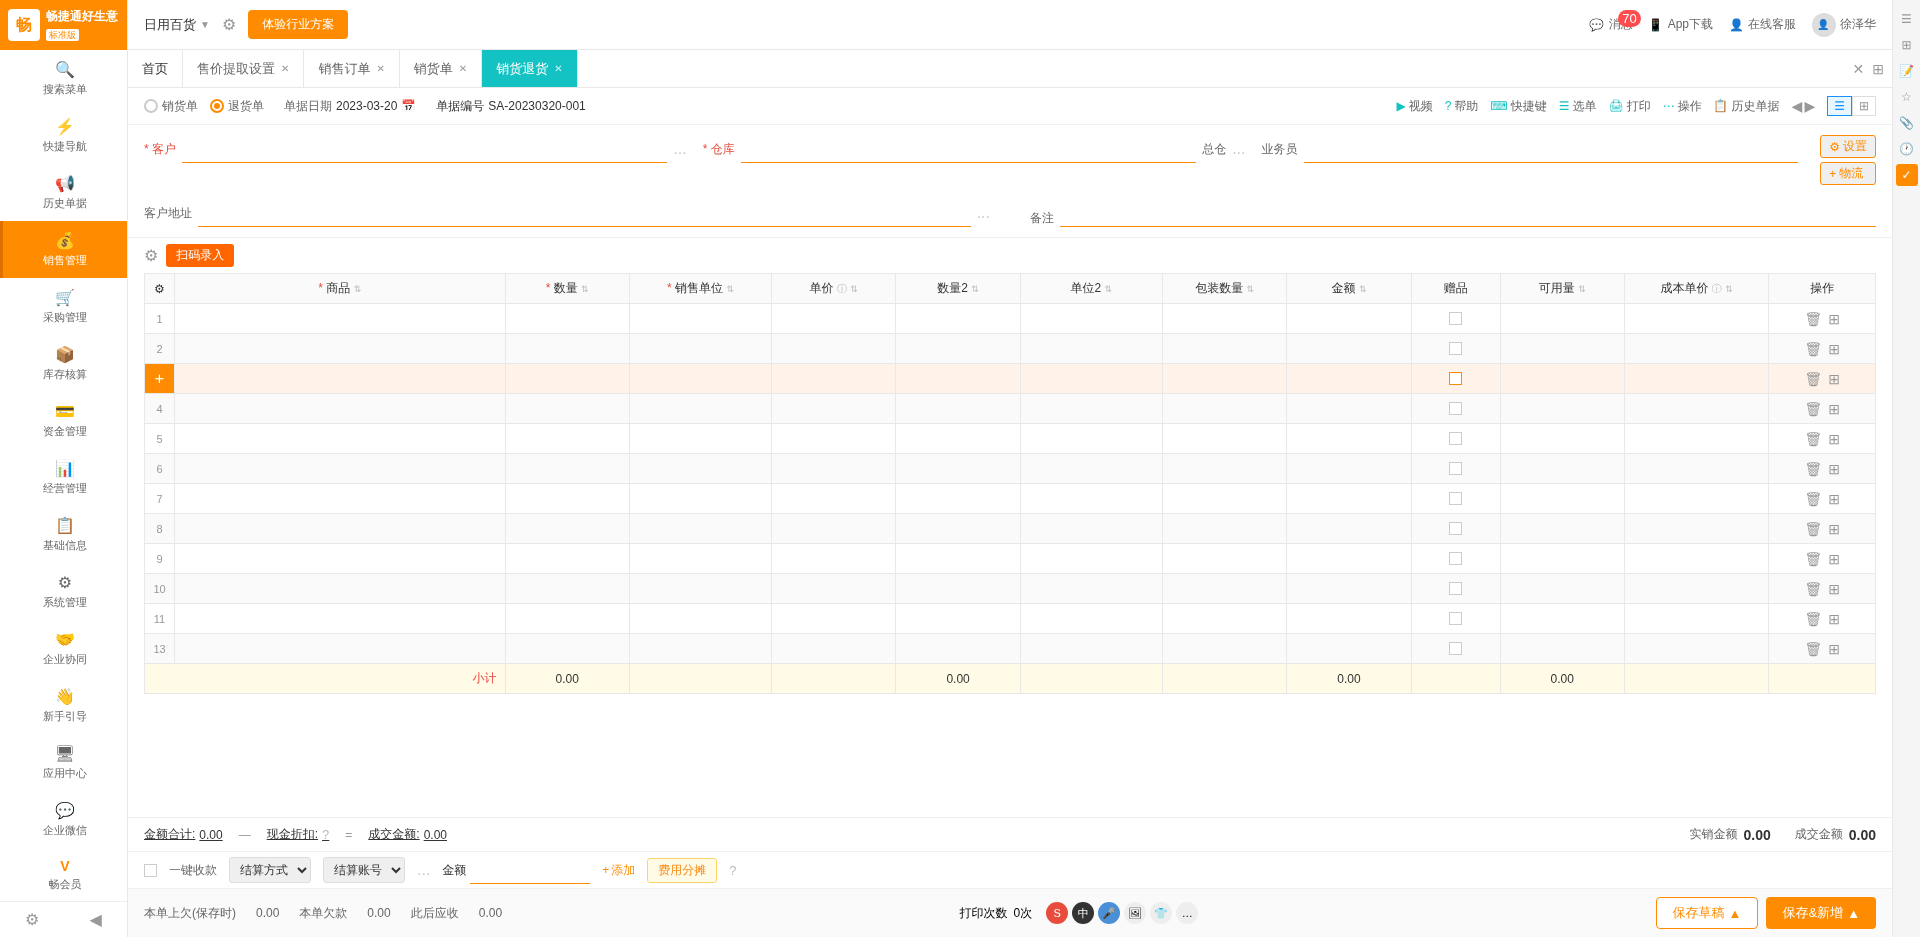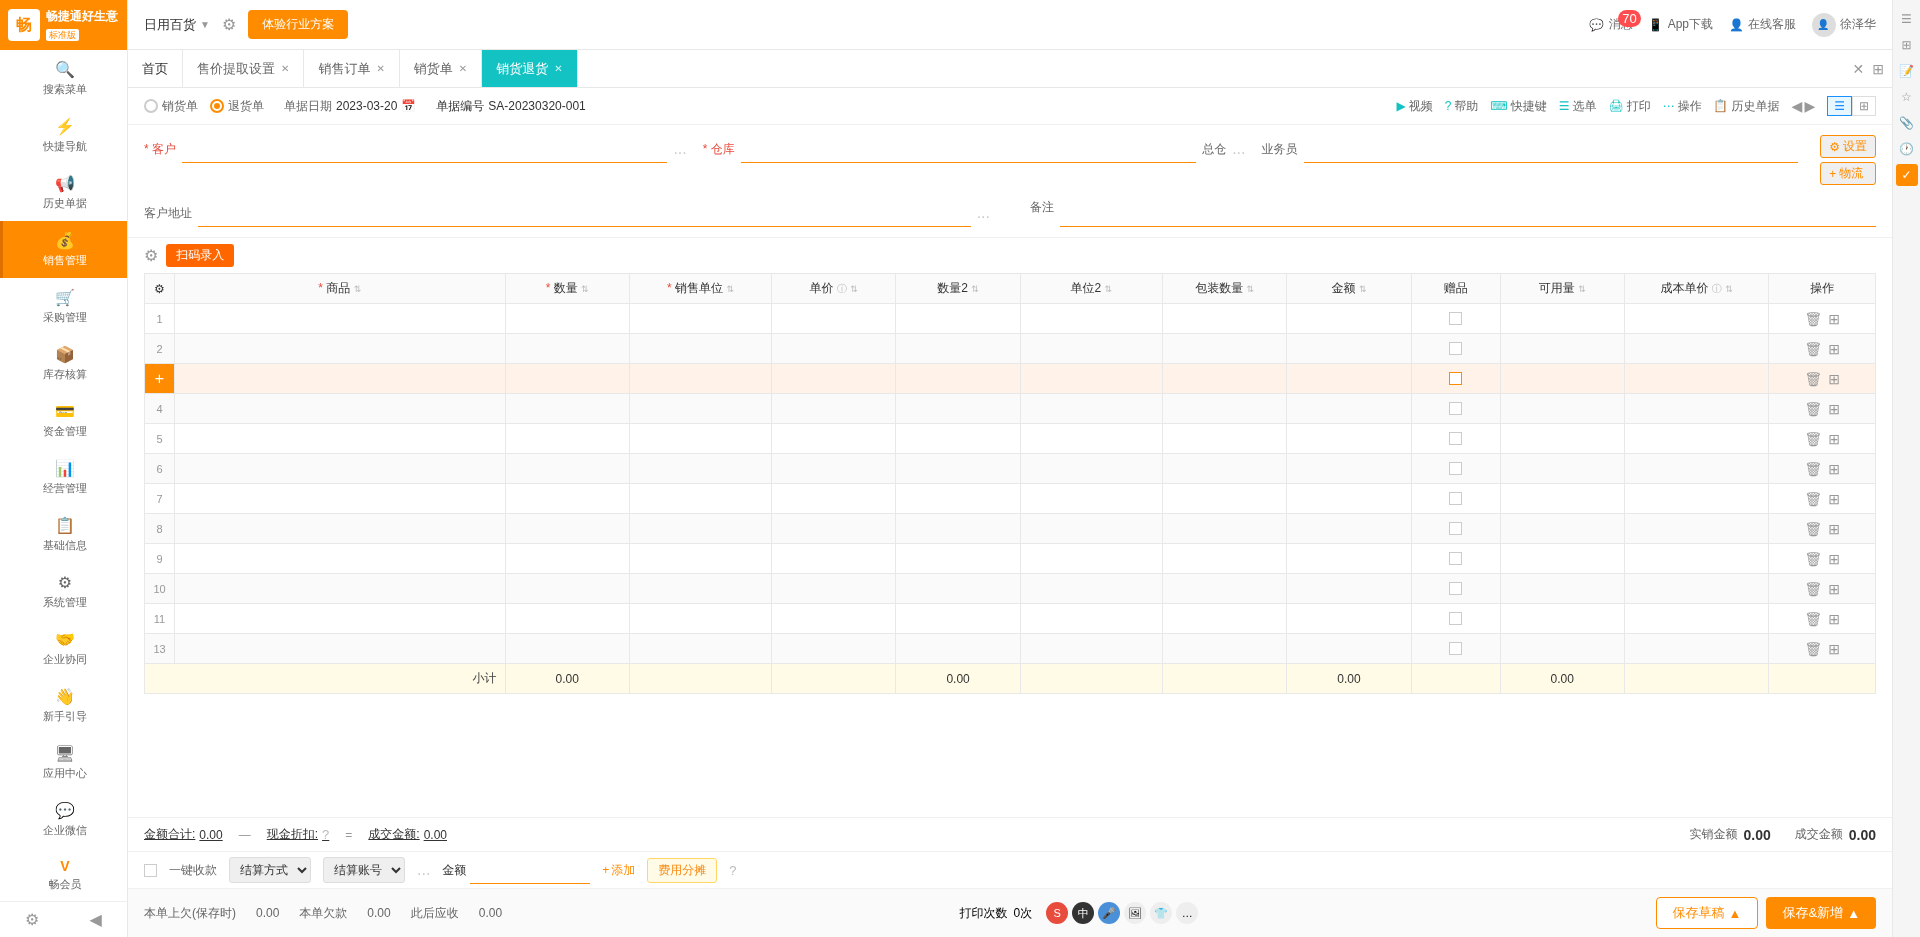--- a/index.html
+++ b/index.html
@@ -75,21 +75,21 @@
     .form-field-optional label::before { content: ''; }
     .form-input { flex: 1; height: 28px; border: none; border-bottom: 1px solid #ff8c00; outline: none; font-size: 12px; color: #333; padding: 0 4px; min-width: 120px; }
     .form-input-dots { color: #ccc; font-size: 16px; cursor: pointer; }
     .form-actions-right { display: flex; flex-direction: column; gap: 4px; padding-left: 16px; flex-shrink: 0; }
     .form-action-btn { display: flex; align-items: center; gap: 3px; color: #ff8c00; font-size: 12px; cursor: pointer; border: 1px solid #ff8c00; padding: 2px 8px; border-radius: 3px; white-space: nowrap; }
 
     
     .form-fields-2 { padding: 4px 16px 10px; display: flex; align-items: center; gap: 40px; flex-shrink: 0; border-bottom: 1px solid #f0f0f0; }
     .form-field-addr { display: flex; align-items: center; gap: 6px; flex: 1; }
     .form-field-addr label { color: #666; font-size: 12px; white-space: nowrap; }
-    .form-field-remark { display: flex; align-items: flex-start; gap: 6px; flex: 1; }
+    .form-field-remark { display: flex; align-items: flex-end; gap: 6px; flex: 1; }
     .form-field-remark label { color: #666; font-size: 12px; }
 
     
     .table-toolbar { padding: 6px 16px; display: flex; align-items: center; gap: 8px; flex-shrink: 0; }
     .settings-gear { color: #999; font-size: 16px; cursor: pointer; }
     .scan-input-btn { background: #ff6600; color: #fff; border: none; padding: 3px 10px; border-radius: 3px; cursor: pointer; font-size: 12px; }
 
     
     .data-table-wrap { flex: 1; overflow-x: auto; padding: 0 16px; }
     .data-table { width: 100%; border-collapse: collapse; font-size: 12px; }
@@ -99,21 +99,21 @@
     .data-table td { border: 1px solid #e8e8e8; padding: 4px; text-align: center; height: 30px; color: #333; }
     .data-table tr:nth-child(even) td { background: #fafafa; }
     .data-table tr.highlighted td { background: #fff2e8; }
     .data-table tr.highlighted td:first-child { background: #ff8c00; color: #fff; }
     .row-num { color: #999; font-size: 11px; }
     .checkbox-cell { display: flex; align-items: center; justify-content: center; }
     .checkbox { width: 13px; height: 13px; border: 1px solid #ccc; background: #fff; display: inline-block; }
     .action-icons { display: flex; align-items: center; justify-content: center; gap: 6px; }
     .action-icon { color: #999; font-size: 14px; cursor: pointer; }
     .subtotal-row td { background: #fffbe6 !important; color: #333; font-weight: normal; }
-    .subtotal-row td:first-child { text-align: right; color: #404040; }
+    .subtotal-row td:first-child { text-align: right; color: #ef4444; }
 
     
     .bottom-area { flex-shrink: 0; border-top: 1px solid #f0f0f0; }
     .calc-row { padding: 8px 16px; display: flex; align-items: center; gap: 16px; }
     .calc-item { display: flex; align-items: center; gap: 4px; font-size: 12px; color: #333; text-decoration: underline; }
     .calc-minus { color: #999; }
     .calc-equals { color: #999; }
     .payment-row { padding: 4px 16px; display: flex; align-items: center; gap: 12px; border-top: 1px solid #f0f0f0; }
     .payment-checkbox { width: 13px; height: 13px; border: 1px solid #ccc; display: inline-block; }
     .payment-label { font-size: 12px; color: #666; }

